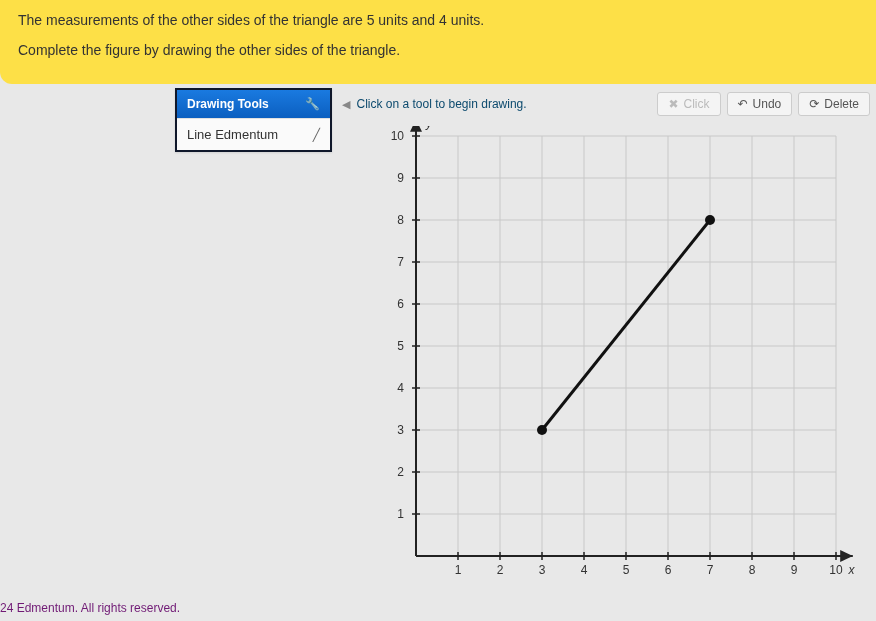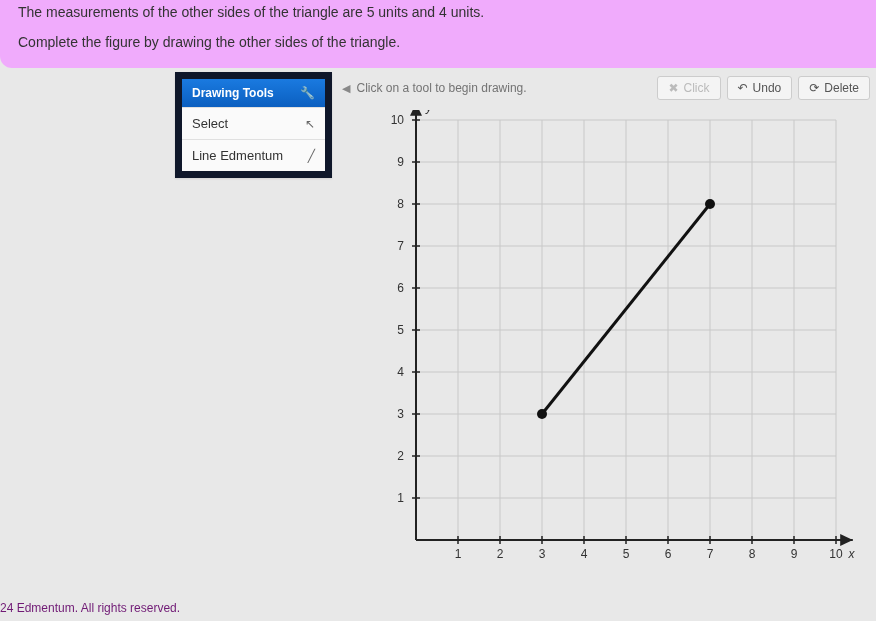--- a/index.html
+++ b/index.html
@@ -5,39 +5,39 @@
     * { box-sizing: border-box; margin: 0; padding: 0; }
     body {
       font-family: Arial, Helvetica, sans-serif;
       background: #e8e8e8;
       width: 876px;
       height: 621px;
       overflow: hidden;
       position: relative;
     }
     .question-area {
-      padding: 4px 18px;
-      background: #f0abfc;
+      padding: 12px 18px;
+      background: #fde047;
       border-bottom-left-radius: 12px;
     }
     .question-line {
       color: #333;
       font-size: 14px;
       margin-bottom: 14px;
     }
     .workspace {
       display: flex;
       margin-left: 175px;
       margin-top: 4px;
       align-items: flex-start;
     }
     .tools-panel {
       width: 160px;
       background: #f6f6f6;
-      border: 7px solid #0f172a;
+      border: 2px solid #0f172a;
       box-shadow: 0 1px 2px rgba(0,0,0,.1);
     }
     .tools-header {
       background: linear-gradient(#1a7ae0,#0b5fc0);
       color: #fff;
       font-size: 12px;
       font-weight: bold;
       padding: 7px 10px;
       display: flex;
       justify-content: space-between;
@@ -65,21 +65,21 @@
       align-items: center;
       padding: 4px 6px;
     }
     .collapse-arrow {
       color: #888;
       font-size: 11px;
       margin-right: 6px;
       cursor: pointer;
     }
     .hint-text {
-      color: #737373;
+      color: #0c4a6e;
       font-size: 12px;
       flex: 1;
     }
     .action-btn {
       display: inline-flex;
       align-items: center;
       gap: 5px;
       font-size: 12px;
       color: #555;
       background: #f4f4f4;
@@ -112,24 +112,20 @@
   <p class="question-line">The measurements of the other sides of the triangle are 5 units and 4 units.</p>
   <p class="question-line">Complete the figure by drawing the other sides of the triangle.</p>
 </div>
 
 <div class="workspace">
 
   <div class="tools-panel">
     <div class="tools-header">
       <span>Drawing Tools</span>
       <span class="wrench">🔧</span>
-    </div>
-    <div class="tool-item">
-      <span>Select</span>
-      <span class="tool-icon">↖</span>
     </div>
     <div class="tool-item">
       <span>Line Edmentum</span>
       <span class="tool-icon">╱</span>
     </div>
   </div>
 
   <div class="canvas-area">
     <div class="canvas-toolbar">
       <span class="collapse-arrow">◀</span>

